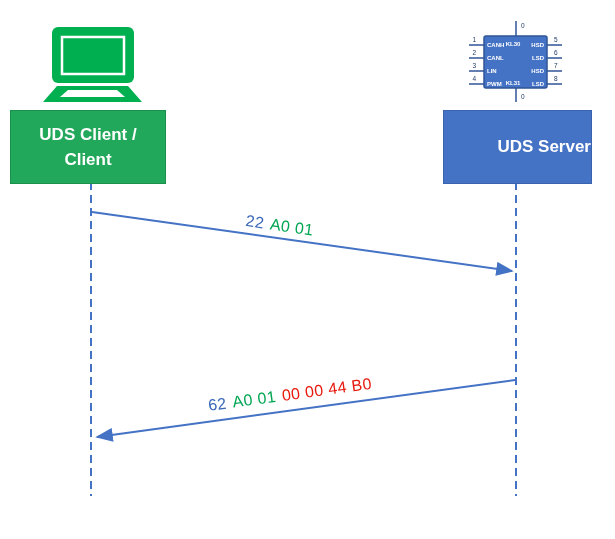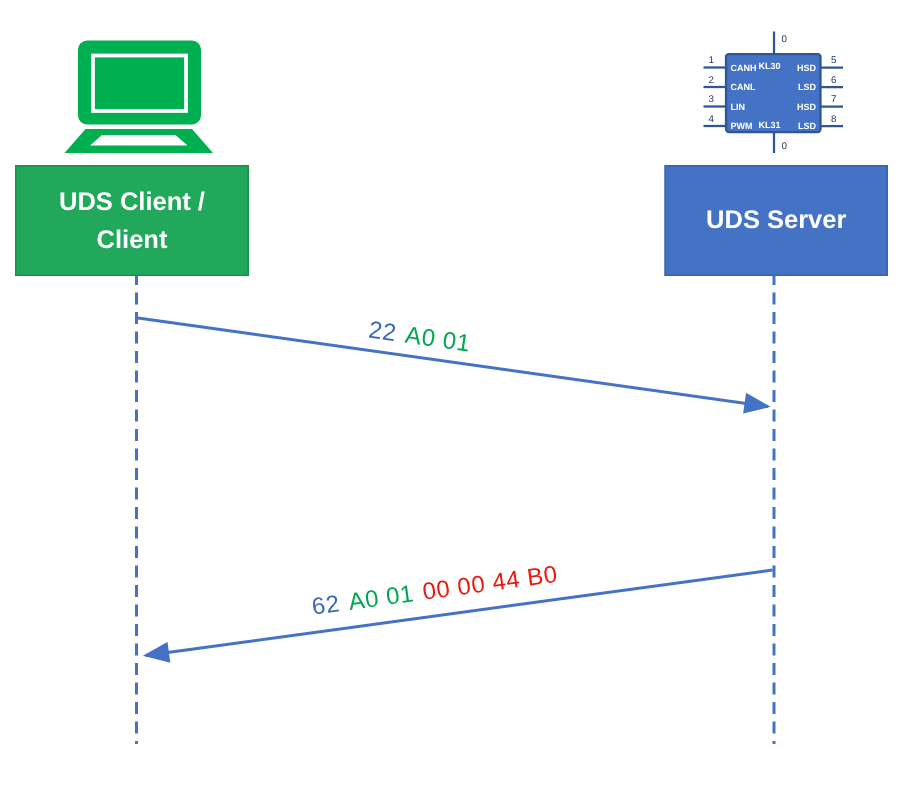--- a/index.html
+++ b/index.html
@@ -6,21 +6,21 @@
   #stage{
     position:relative;width:615px;height:539px;background:#ffffff;
     font-family:"Liberation Sans",sans-serif;overflow:hidden;
   }
   #diagram-svg{position:absolute;left:0;top:0;}
   .actor-box{
     position:absolute;display:flex;flex-direction:column;align-items:center;justify-content:center;
     color:#ffffff;font-weight:bold;font-size:17px;line-height:1.5;text-align:center;
   }
   #client-box{left:10px;top:110px;width:154px;height:72px;background:#22A85B;border:1px solid #1b8f4c;}
-  #server-box{left:443px;top:110px;width:147px;height:72px;background:#4472C4;border:1px solid #3a63ad;}
+  #server-box{left:443px;top:110px;width:147px;height:72px;background:#4472C4;border:1px solid #3a63ad;align-items:flex-end;}
   .msg-label{
     position:absolute;white-space:nowrap;font-size:16px;letter-spacing:.4px;
     transform-origin:0 0;
   }
   #msg1{left:247px;top:212px;transform:rotate(8.1deg);}
   #msg2{left:207px;top:397px;transform:rotate(-7.7deg);}
   .msg-label span + span{margin-left:6px;}
   .t-blue{color:#3A68B7;}
   .t-green{color:#00A651;}
   .t-red{color:#E8190F;}

